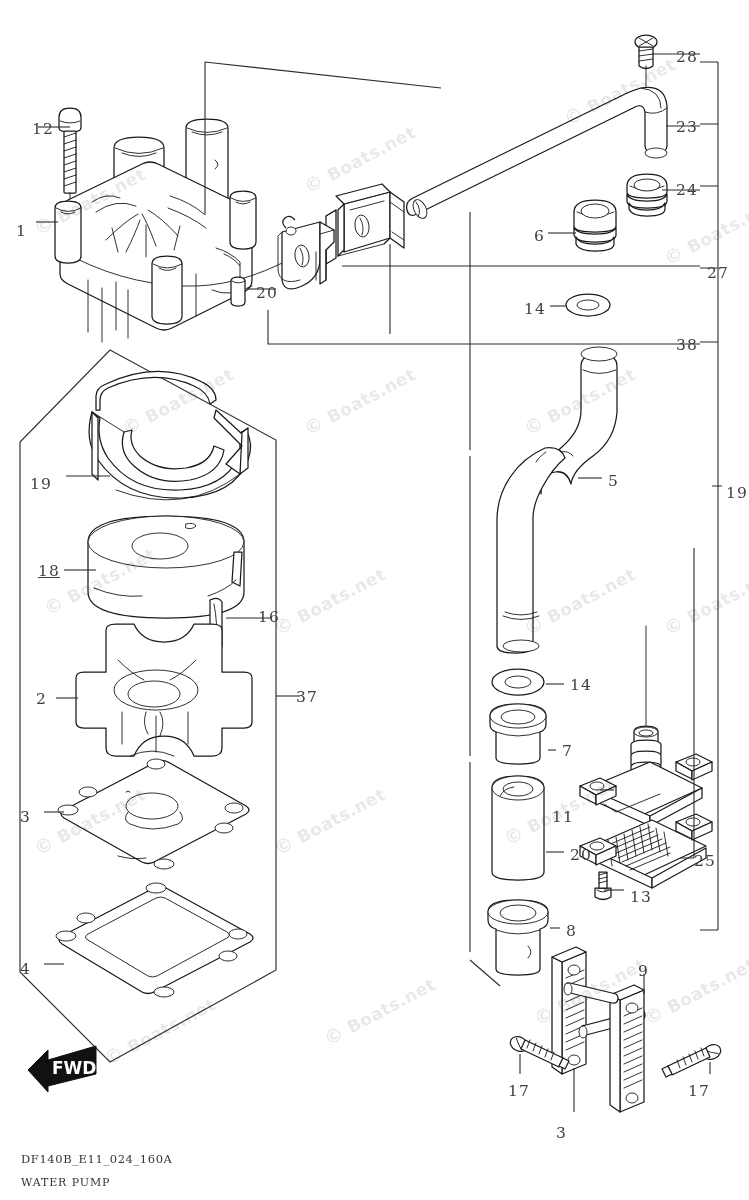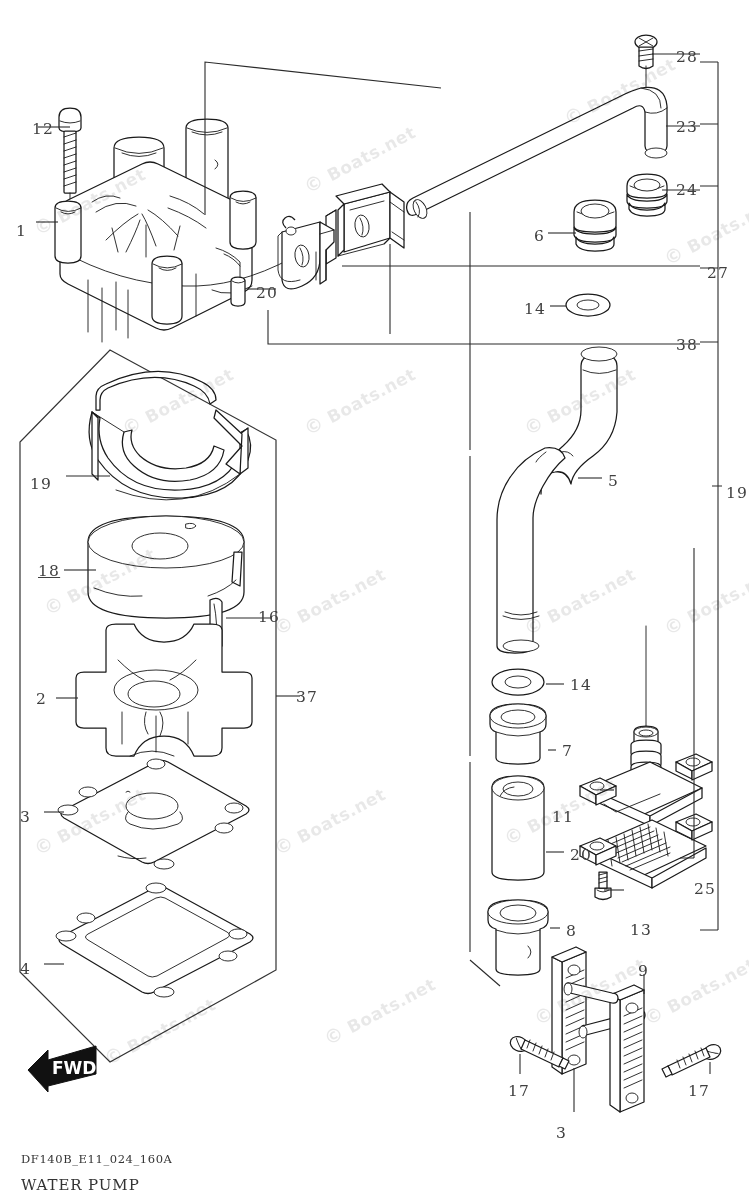--- a/index.html
+++ b/index.html
@@ -18,21 +18,21 @@
     left:22px;top:4px;
     font-size:27px;letter-spacing:1.5px;
     font-family:"DejaVu Serif","Liberation Serif",serif;
     color:#111;
   }
   
   #footer-code{
     left:21px;top:1152px;font-size:11.5px;letter-spacing:.6px;color:#333;
   }
   #footer-name{
-    left:21px;top:1176px;font-size:15px;letter-spacing:.9px;color:#333;
+    left:21px;top:1176px;font-size:11px;letter-spacing:.9px;color:#333;
   }
 
   
   .callout{
     font-size:15.5px;letter-spacing:1.2px;color:#404040;
     font-family:"DejaVu Serif","Liberation Serif",serif;
   }
 
   
   .wm{
@@ -528,22 +528,22 @@
       <div class="txt callout" style="left: 38px; top: 562px; text-decoration: underline;">18</div>
       <div class="txt callout" style="left: 250px; top: 608px; margin-left: 8px;">16</div>
       <div class="txt callout" style="left: 36px; top: 690px;">2</div>
       <div class="txt callout" style="left: 296px; top: 688px;">37</div>
       <div class="txt callout" style="left: 608px; top: 472px;">5</div>
       <div class="txt callout" style="left: 726px; top: 484px;">19</div>
       <div class="txt callout" style="left: 570px; top: 676px;">14</div>
       <div class="txt callout" style="left: 562px; top: 742px;">7</div>
       <div class="txt callout" style="left: 552px; top: 808px;">11</div>
       <div class="txt callout" style="left: 570px; top: 846px; text-align: center;">20</div>
-      <div class="txt callout" style="left: 694px; top: 880px;">25</div>
-      <div class="txt callout" style="left: 630px; top: 921px;">13</div>
+      <div class="txt callout" style="left: 694px; top: 852px;">25</div>
+      <div class="txt callout" style="left: 630px; top: 888px;">13</div>
       <div class="txt callout" style="left: 566px; top: 922px;">8</div>
       <div class="txt callout" style="left: 20px; top: 808px;">3</div>
       <div class="txt callout" style="left: 20px; top: 960px;">4</div>
       <div class="txt callout" style="left: 508px; top: 1082px;">17</div>
       <div class="txt callout" style="left: 556px; top: 1124px;">3</div>
       <div class="txt callout" style="left: 638px; top: 962px;">9</div>
       <div class="txt callout" style="left: 688px; top: 1082px;">17</div>
     </div>
 
   <svg id="fwd-badge" viewBox="0 0 74 54" xmlns="http://www.w3.org/2000/svg">

